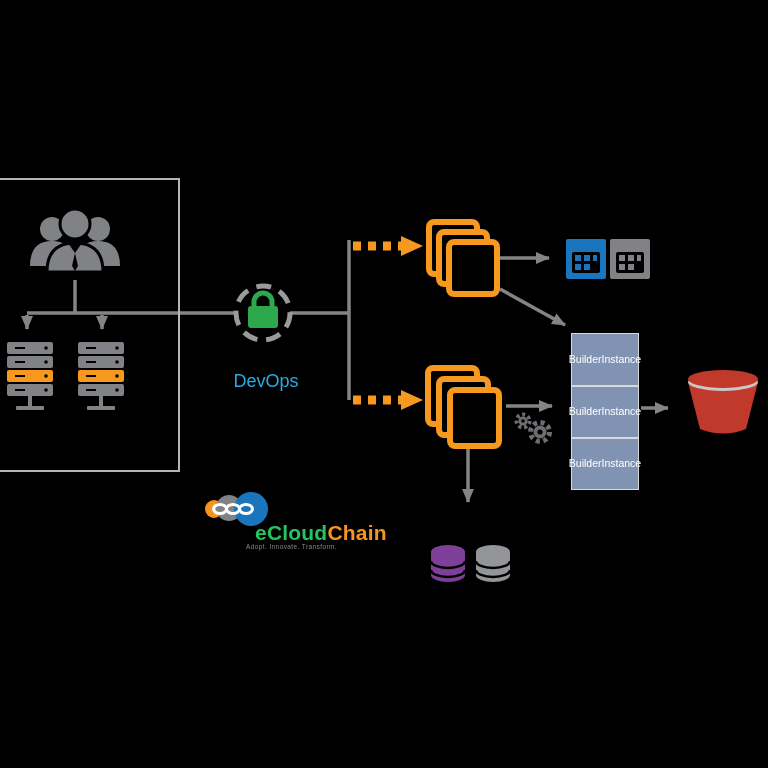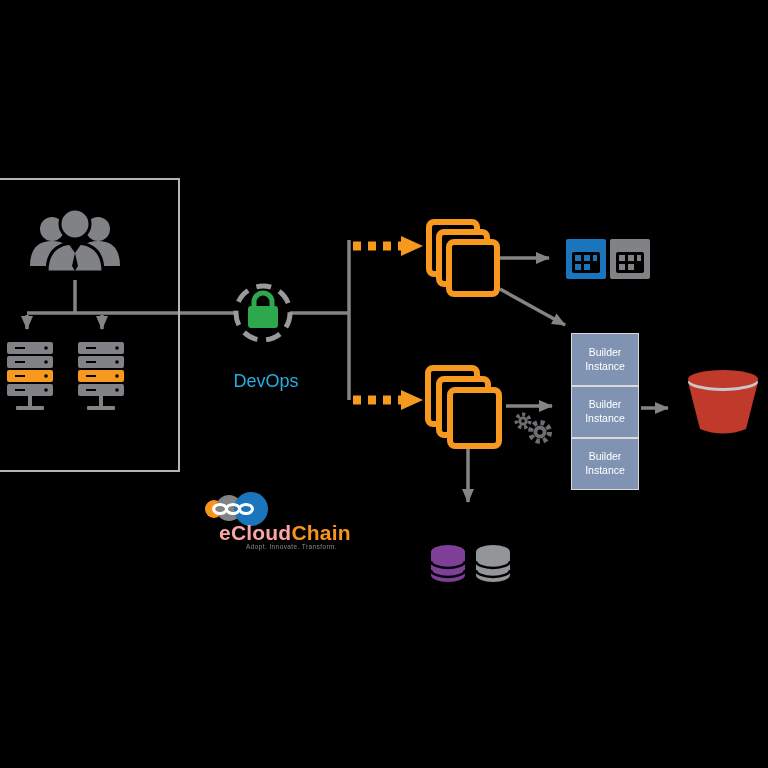--- a/index.html
+++ b/index.html
@@ -6,28 +6,28 @@
   #canvas{position:relative;width:768px;height:768px;background:#000;overflow:hidden;
           font-family:"Liberation Sans", sans-serif;}
   .abs{position:absolute;}
   
   #devops-box{left:-4px;top:178px;width:180px;height:290px;border:2px solid #B5B5B5;}
   
   #devops-label{left:192px;top:371px;width:148px;text-align:center;color:#29ABE2;
                 font-weight:normal;font-size:18px;line-height:1.18;}
   
   .builder-box{left:572px;width:66px;height:50px;background:#8093B2;outline:1px solid rgba(255,255,255,.85);
-               color:#fff;font-size:10.5px;line-height:1.3;display:flex;flex-direction:column;
+               color:#fff;font-size:10.5px;line-height:1.3;display:flex;flex-direction:row;
                align-items:center;justify-content:center;text-align:center;}
   #builder-1{top:334px;height:51px;}
   #builder-2{top:387px;}
   #builder-3{top:439px;}
   
   #logo-text{left:219px;top:521px;font-size:21px;font-weight:bold;letter-spacing:.2px;}
-  #logo-text .gray{color:#fca5a5;}
+  #logo-text .gray{color:#22c55e;margin-left:36px;}
   #logo-text .orange{color:#F7941D;}
   #logo-tagline{left:246px;top:543px;font-size:6.5px;color:#8a8a8a;letter-spacing:.4px;white-space:nowrap;}
 </style>
 </head>
 <body>
 
 <div id="canvas">
 
   <svg class="abs" width="768" height="768" style="left:0;top:0">
     <defs>

